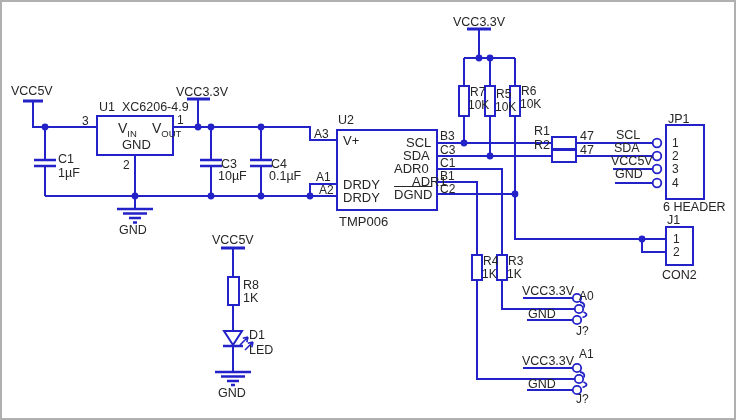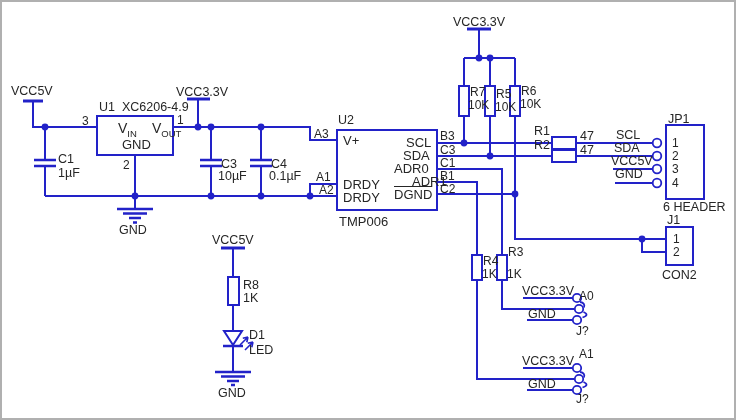--- a/index.html
+++ b/index.html
@@ -234,21 +234,21 @@
 
 <span class="lbl" style="left:210px;top:232px">VCC5V</span>
 <span class="lbl" style="left:241px;top:277px">R8</span>
 <span class="lbl" style="left:241px;top:290px">1K</span>
 <span class="lbl" style="left:247px;top:327px">D1</span>
 <span class="lbl" style="left:247px;top:342px">LED</span>
 <span class="lbl" style="left:216px;top:385px">GND</span>
 
 <span class="lbl sm" style="left:481px;top:253px">R4</span>
 <span class="lbl sm" style="left:480px;top:266px">1K</span>
-<span class="lbl sm" style="left:506px;top:244px">R3</span>
+<span class="lbl sm" style="left:506px;top:253px">R3</span>
 <span class="lbl sm" style="left:505px;top:266px">1K</span>
 
 <span class="lbl" style="left:520px;top:283px">VCC3.3V</span>
 <span class="lbl sm" style="left:577px;top:288px">A0</span>
 <span class="lbl" style="left:526px;top:306px">GND</span>
 <span class="lbl sm" style="left:574px;top:323px">J?</span>
 
 <span class="lbl" style="left:520px;top:353px">VCC3.3V</span>
 <span class="lbl sm" style="left:577px;top:346px">A1</span>
 <span class="lbl" style="left:526px;top:376px">GND</span>

